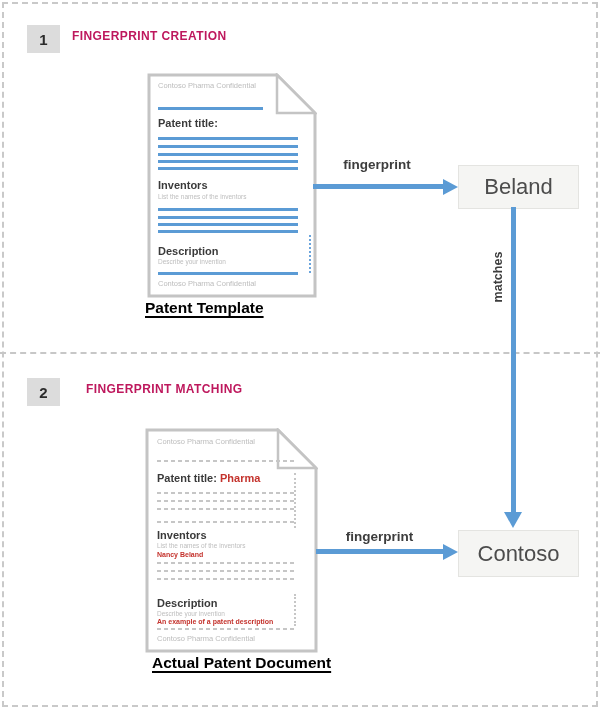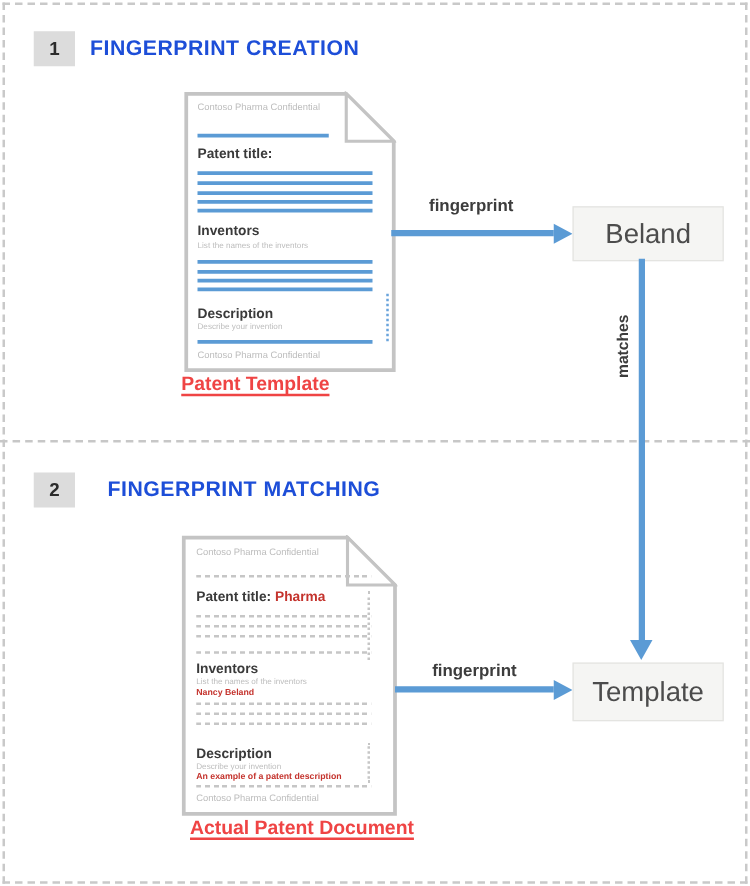--- a/index.html
+++ b/index.html
@@ -2,36 +2,36 @@
 <html><head>
 <meta charset="utf-8">
 <style>
   html,body{margin:0;padding:0;background:#ffffff;}
   body{width:600px;height:709px;position:relative;overflow:hidden;
        font-family:"Liberation Sans","DejaVu Sans",sans-serif;}
   #frame{position:absolute;left:2px;top:2px;right:2px;bottom:2px;border:2px dashed #c9c9c9;}
   #divider{position:absolute;left:0;top:352px;width:600px;border-top:2px dashed #c7c7c7;}
   .badge{position:absolute;width:33px;height:28px;background:#dcdcdc;color:#2b2b2b;
          font-weight:700;font-size:15px;display:flex;align-items:center;justify-content:center;}
-  .sec-title{position:absolute;font-size:17px;font-weight:800;letter-spacing:.4px;color:#1d4ed8;}
+  .sec-title{position:absolute;font-size:12px;font-weight:800;letter-spacing:.4px;color:#be185d;}
   .doc{position:absolute;border-radius:17px;}
   .doc svg{position:absolute;left:0;top:0;}
   .doc-inner{position:absolute;left:0;top:0;right:0;bottom:0;}
   .doc-header,.doc-footer{position:absolute;left:11px;font-size:7.5px;color:#bcbcbc;white-space:nowrap;}
   .lbl{position:absolute;left:11px;font-size:11px;font-weight:700;color:#3a3a3a;white-space:nowrap;}
   .hint{position:absolute;left:11px;font-size:6.5px;color:#bdbdbd;white-space:nowrap;}
   .redval{position:absolute;left:11px;font-size:7px;font-weight:700;color:#c4332d;white-space:nowrap;}
   .red{color:#c4332d;}
   .blue-rule{position:absolute;left:11px;height:3px;background:#5b9bd5;}
   .blue-line{position:absolute;left:11px;width:140px;height:2.5px;background:#5b9bd5;}
   .dash-line{position:absolute;left:12px;width:140px;height:2px;
              background-image:repeating-linear-gradient(90deg,#c6c6c6 0 4px,transparent 4px 7px);}
   .vdots-blue{position:absolute;width:0;border-left:2px dotted #6aa4dc;}
   .vdots-gray{position:absolute;width:0;border-left:2px dotted #c6c6c6;}
-  .caption{position:absolute;font-size:15.5px;font-weight:700;color:#ef4444;white-space:nowrap;
+  .caption{position:absolute;font-size:15.5px;font-weight:700;color:#000000;white-space:nowrap;
            text-decoration:underline;text-decoration-thickness:2px;text-underline-offset:3px;}
   .fp-label{position:absolute;font-size:13.5px;font-weight:700;color:#3d3d3d;text-align:center;}
   .shaft-h{position:absolute;height:5px;background:#5b9bd5;}
   .head-right{position:absolute;width:0;height:0;border-top:8px solid transparent;
               border-bottom:8px solid transparent;border-left:15px solid #5b9bd5;}
   .shaft-v{position:absolute;width:5px;background:#5b9bd5;}
   .head-down{position:absolute;width:0;height:0;border-left:9px solid transparent;
              border-right:9px solid transparent;border-top:16px solid #5b9bd5;}
   .result-box{position:absolute;background:#f5f5f3;border:1px solid #e4e4e1;display:flex;
               align-items:center;justify-content:center;font-size:22px;color:#4c4c4c;}
@@ -122,14 +122,14 @@
     <div class="vdots-gray" style="right:22px;top:166px;height:32px;"></div>
   </div>
 </div>
 <div class="caption" style="left:152px;top:654px;">Actual Patent Document</div>
 
 <div class="fp-label" style="left:316px;top:529px;width:127px;">fingerprint</div>
 <div class="shaft-h" style="left:316px;top:549px;width:127px;"></div>
 <div class="head-right" style="left:443px;top:544px;"></div>
 
 <div class="result-box" style="left:458px;top:530px;width:119px;height:45px;">
-  <span>Template</span>
+  <span>Contoso</span>
 </div>
 
 </body></html>

